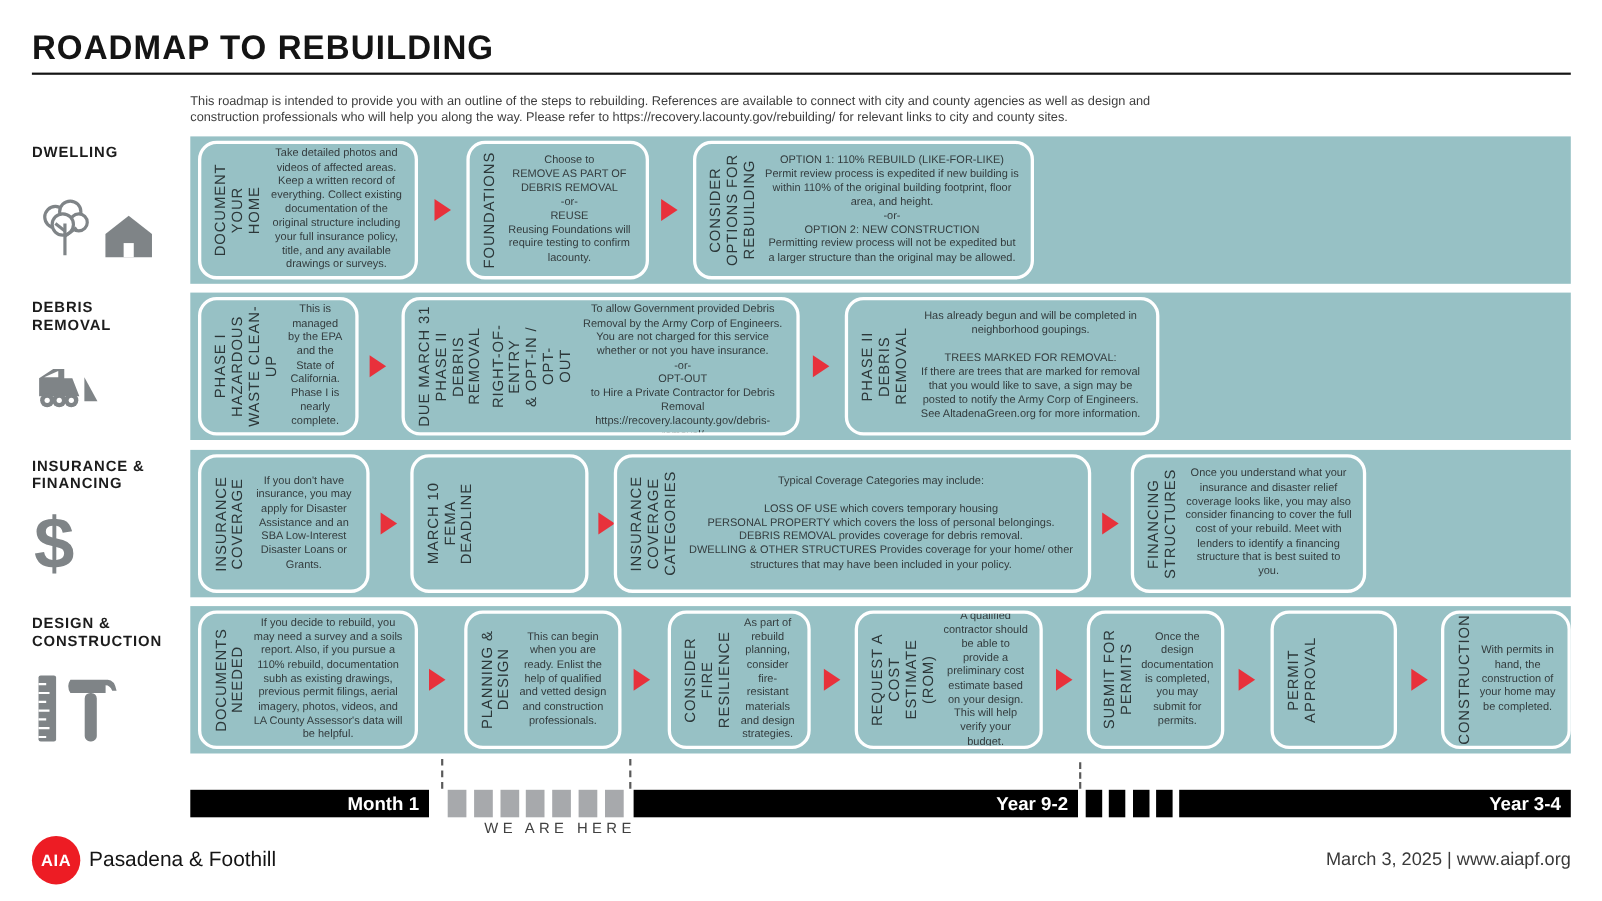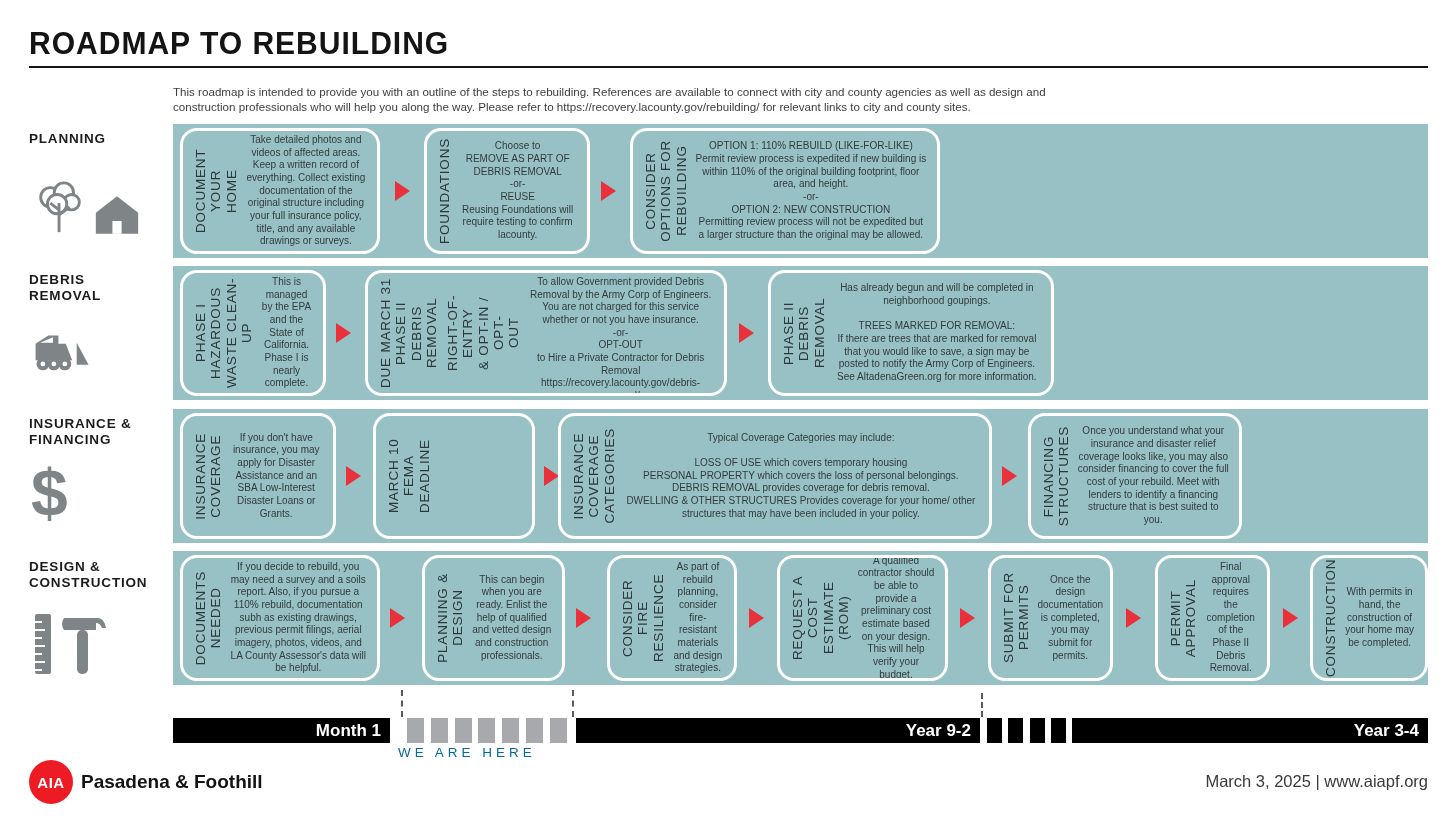--- a/index.html
+++ b/index.html
@@ -46,40 +46,40 @@
   .tl-bar {
     position:absolute; top:718px; height:25px; background:#000000; color:#ffffff;
     font-weight:bold; font-size:17px; display:flex; align-items:center;
     justify-content:flex-end; padding-right:9px;
   }
   .tl-blocks { position:absolute; top:718px; height:25px; display:flex; justify-content:space-between; }
   .tl-block-gray { width:17px; height:25px; background:#a7a9ac; }
   .tl-block-black { width:15px; height:25px; background:#000000; }
   .dash { position:absolute; width:0; border-left:2px dashed #5a5a5a; }
   .we-are-here {
-    position:absolute; left:398px; top:745px; width:180px; text-align:left;
-    font-size:13.5px; letter-spacing:4px; color:#0369a1;
+    position:absolute; left:398px; top:745px; width:180px; text-align:right;
+    font-size:13.5px; letter-spacing:4px; color:#404040;
   }
   .logo-circle {
     position:absolute; left:29px; top:760px; width:44px; height:44px; border-radius:50%;
     background:#ed1c24; color:#ffffff; font-weight:bold; font-size:15px;
     display:flex; align-items:center; justify-content:center; letter-spacing:0.5px;
   }
-  .org-name { position:absolute; left:81px; top:771px; font-size:19px; font-weight:bold; color:#141414; }
+  .org-name { position:absolute; left:81px; top:771px; font-size:19px; font-weight:normal; color:#141414; }
   .footer-right { position:absolute; right:28px; top:772px; font-size:16.5px; color:#3a3a3a;margin-left:11px; }
   .icon svg { display:block; }
 </style>
 </head>
 <body>
 
 <div class="title">ROADMAP TO REBUILDING</div>
 <div class="title-rule"></div>
 <div class="intro">This roadmap is intended to provide you with an outline of the steps to rebuilding. References are available to connect with city and county agencies as well as design and construction professionals who will help you along the way. Please refer to https://recovery.lacounty.gov/rebuilding/ for relevant links to city and county sites.</div>
 
-<div class="side-label" style="top:131px">PLANNING</div>
+<div class="side-label" style="top:131px">DWELLING</div>
 <div class="side-icons" style="left:31px; top:178px">
   <span class="icon">
     <svg width="58" height="58" viewBox="0 0 60 60">
       <g stroke="#7f8487" stroke-width="3" fill="#ffffff">
         <circle cx="20" cy="20" r="10"></circle>
           <circle cx="34" cy="15" r="10"></circle>
           <circle cx="42" cy="25" r="8"></circle>
           <circle cx="27" cy="27" r="10"></circle>
       </g>
       <g stroke="#7f8487" stroke-width="3" fill="none">
@@ -267,21 +267,20 @@
   <div class="arrow" style="left:787px"></div>
   <div class="box" style="left:815px; width:125px">
     <div class="vlabel">SUBMIT FOR
 PERMITS</div>
     <div class="btext">Once the design documentation is completed, you may submit for permits.</div>
   </div>
   <div class="arrow" style="left:953px"></div>
   <div class="box" style="left:982px; width:115px">
     <div class="vlabel">PERMIT
 APPROVAL</div>
-    <div class="btext">Final approval requires the completion of the Phase II Debris Removal.</div>
   </div>
   <div class="arrow" style="left:1110px"></div>
   <div class="box" style="left:1137px; width:118px">
     <div class="vlabel">CONSTRUCTION</div>
     <div class="btext">With permits in hand, the construction of your home may be completed.</div>
   </div>
 </div>
 
 <div class="dash" style="left:401px; top:690px; height:27px"></div>
 <div class="dash" style="left:572px; top:690px; height:27px"></div>

